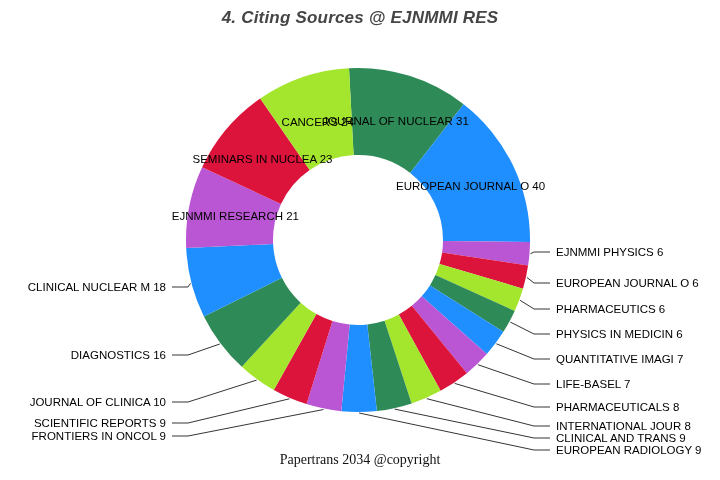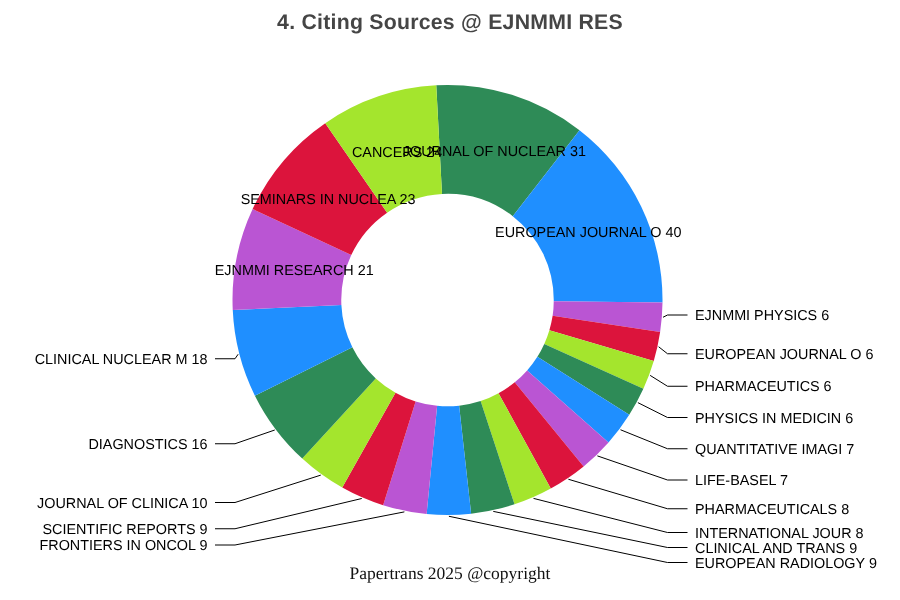--- a/index.html
+++ b/index.html
@@ -18,20 +18,21 @@
   .chart-title {
     position: absolute;
     top: 8px;
     left: 0;
     width: 720px;
     text-align: center;
     font-size: 17px;
     font-weight: bold;
     color: #454545;
     letter-spacing: 0.2px;
+    font-style: italic;
   }
   .chart-svg {
     position: absolute;
     top: 0;
     left: 0;
   }
   .copyright {
     position: absolute;
     top: 452px;
     left: 0;
@@ -97,14 +98,14 @@
       <polyline points="256.6,380.1 188,402 172,402" fill="none" stroke="#000000" stroke-width="0.8"></polyline>
       <text x="166" y="406" text-anchor="end" font-size="11.5" fill="#000000" font-family="&quot;Liberation Sans&quot;, sans-serif">JOURNAL OF CLINICA 10</text>
       <polyline points="219.8,344.0 188,355 172,355" fill="none" stroke="#000000" stroke-width="0.8"></polyline>
       <text x="166" y="359" text-anchor="end" font-size="11.5" fill="#000000" font-family="&quot;Liberation Sans&quot;, sans-serif">DIAGNOSTICS 16</text>
       <polyline points="190.5,283.4 188,287 172,287" fill="none" stroke="#000000" stroke-width="0.8"></polyline>
       <text x="166" y="291" text-anchor="end" font-size="11.5" fill="#000000" font-family="&quot;Liberation Sans&quot;, sans-serif">CLINICAL NUCLEAR M 18</text>
       <text x="235.4" y="219.8" text-anchor="middle" font-size="11.5" fill="#000000" font-family="&quot;Liberation Sans&quot;, sans-serif">EJNMMI RESEARCH 21</text>
       <text x="262.5" y="163.3" text-anchor="middle" font-size="11.5" fill="#000000" font-family="&quot;Liberation Sans&quot;, sans-serif">SEMINARS IN NUCLEA 23</text>
       <text x="317.7" y="125.7" text-anchor="middle" font-size="11.5" fill="#000000" font-family="&quot;Liberation Sans&quot;, sans-serif">CANCERS 24</text>
     </svg>
-  <div class="copyright">Papertrans 2025 @copyright</div>
+  <div class="copyright">Papertrans 2034 @copyright</div>
 </div>
 
 </body></html>

